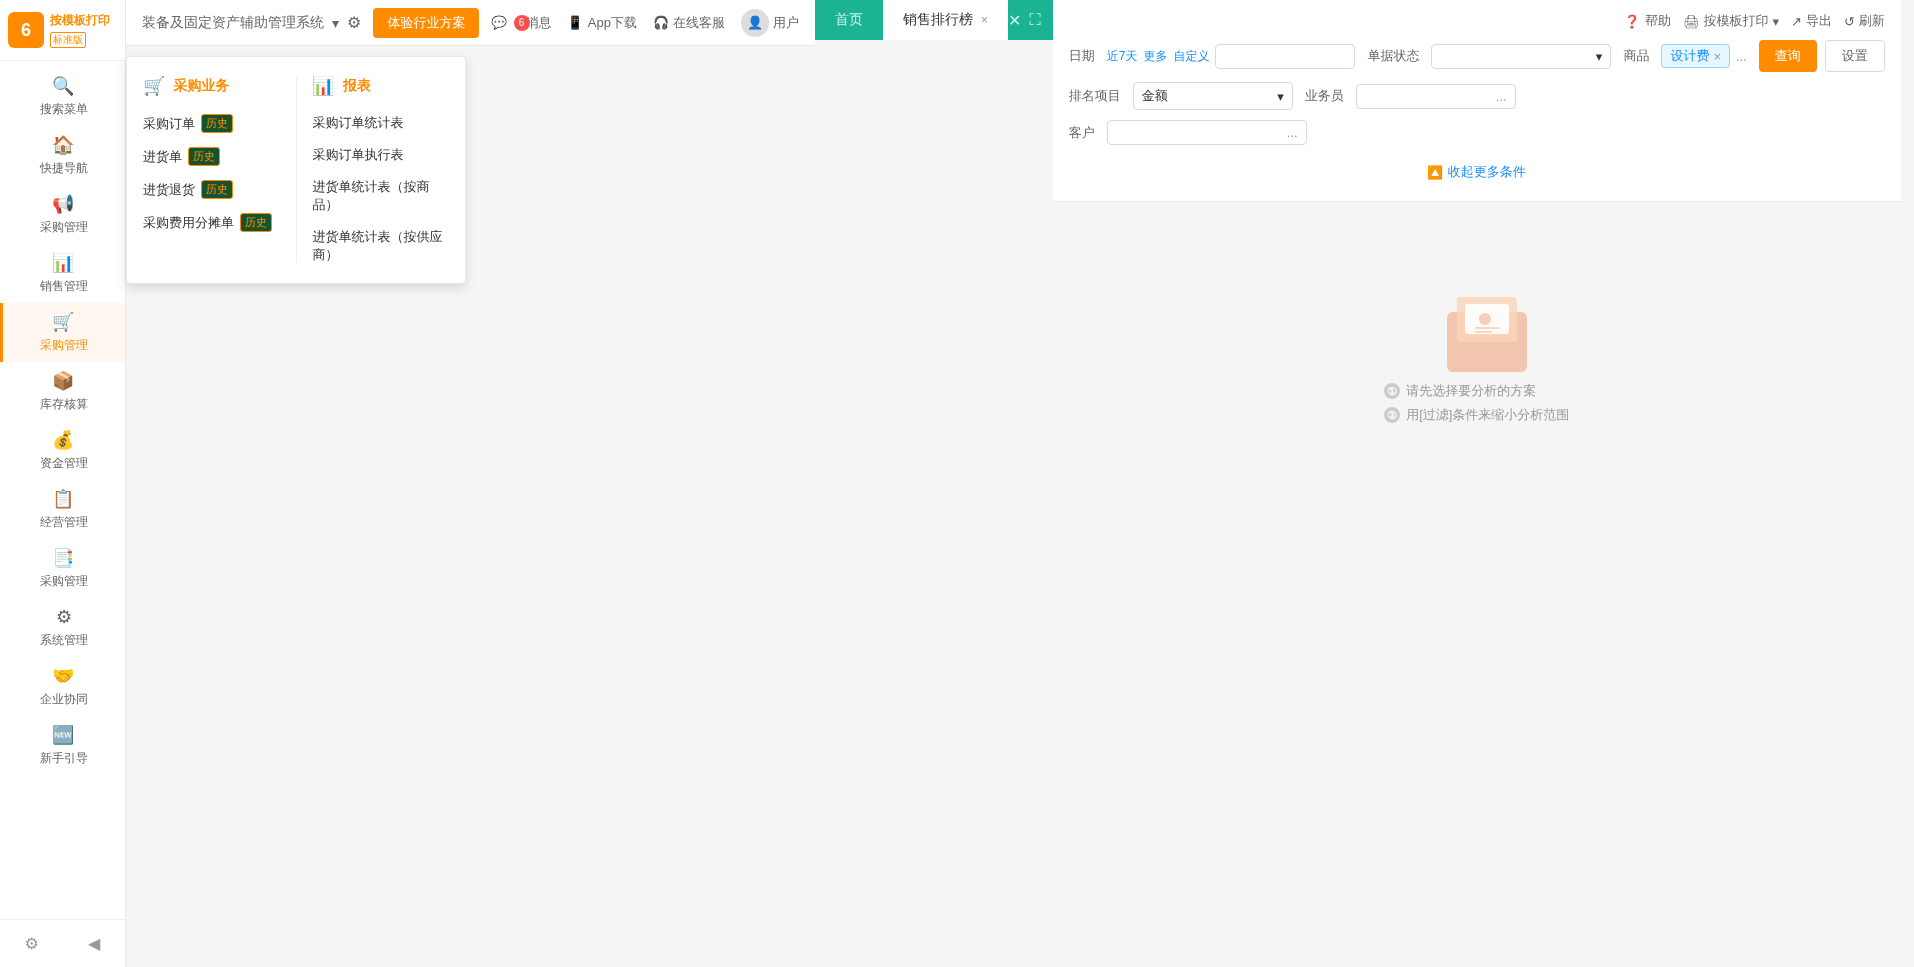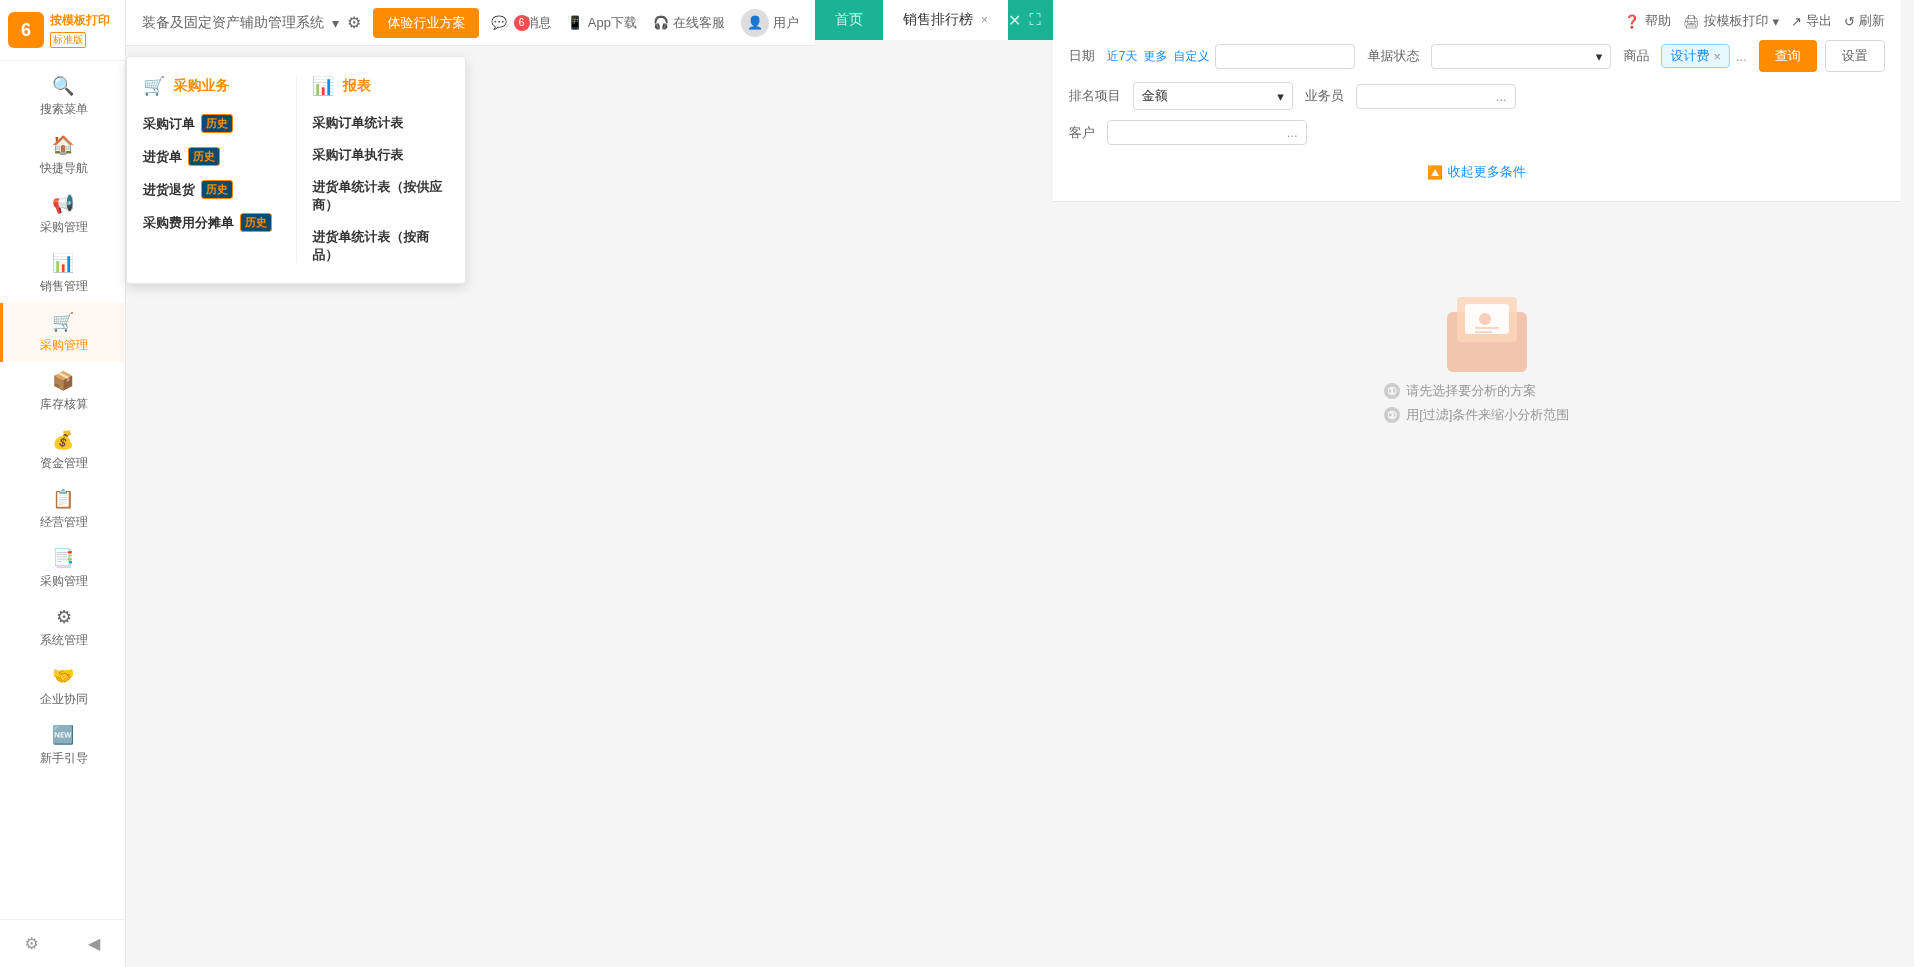--- a/index.html
+++ b/index.html
@@ -58,22 +58,22 @@
     .toolbar-right { margin-left: auto; display: flex; align-items: center; gap: 12px; }
     .toolbar-btn { color: #666; cursor: pointer; font-size: 13px; display: flex; align-items: center; gap: 4px; }
     .collapse-btn { display: flex; align-items: center; gap: 4px; color: #1890ff; cursor: pointer; font-size: 13px; justify-content: center; padding: 8px; }
 
     
     .dropdown-menu { position: absolute; top: 56px; left: 126px; background: #fff; border: 1px solid #e8e8e8; border-radius: 4px; box-shadow: 0 4px 12px rgba(0,0,0,0.12); z-index: 1000; width: 340px; padding: 12px 0; }
     .dropdown-cols { display: flex; }
     .dropdown-col { flex: 1; padding: 0 8px; }
     .dropdown-col-header { display: flex; align-items: center; gap: 8px; padding: 6px 8px; font-size: 14px; font-weight: 600; color: #ff8c00; border-bottom: none; margin-bottom: 4px; }
     .dropdown-divider { width: 1px; background: #f0f0f0; margin: 8px 0; }
-    .dropdown-item { display: flex; align-items: center; padding: 7px 8px; cursor: pointer; color: #333; font-size: 13px; border-radius: 3px; font-weight: bold; }
-    .history-badge { background: #0c4a6e; color: #ff8c00; border: 1px solid #ff8c00; border-radius: 3px; padding: 1px 4px; font-size: 11px; margin-left: 6px; }
+    .dropdown-item { display: flex; align-items: center; padding: 7px 8px; cursor: pointer; color: #333; font-size: 13px; border-radius: 3px; }
+    .history-badge { background: #14532d; color: #ff8c00; border: 1px solid #ff8c00; border-radius: 3px; padding: 1px 4px; font-size: 11px; margin-left: 6px; }
     .dropdown-col-right .dropdown-item { color: #333; }
 
     
     .empty-state { display: flex; flex-direction: column; align-items: center; justify-content: center; padding: 80px 20px; }
     .empty-icon { width: 100px; height: 80px; position: relative; margin-bottom: 20px; }
     .empty-text { text-align: left; }
     .empty-text p { color: #999; font-size: 13px; margin-bottom: 6px; display: flex; align-items: center; gap: 6px; }
 
     .main-area { display: flex; flex-direction: column; height: calc(967px - 46px - 40px); }
   </style>
@@ -331,22 +331,22 @@
             <span style="font-size:18px;">📊</span>
             <span>报表</span>
           </div>
           <div class="dropdown-item">
             <span>采购订单统计表</span>
           </div>
           <div class="dropdown-item">
             <span>采购订单执行表</span>
           </div>
           <div class="dropdown-item">
+            <span>进货单统计表（按商品）</span>
+          </div>
+          <div class="dropdown-item">
             <span>进货单统计表（按供应商）</span>
-          </div>
-          <div class="dropdown-item">
-            <span>进货单统计表（按商品）</span>
           </div>
         </div>
       </div>
     </div>
   </div>
 </div>
 
 </body></html>

